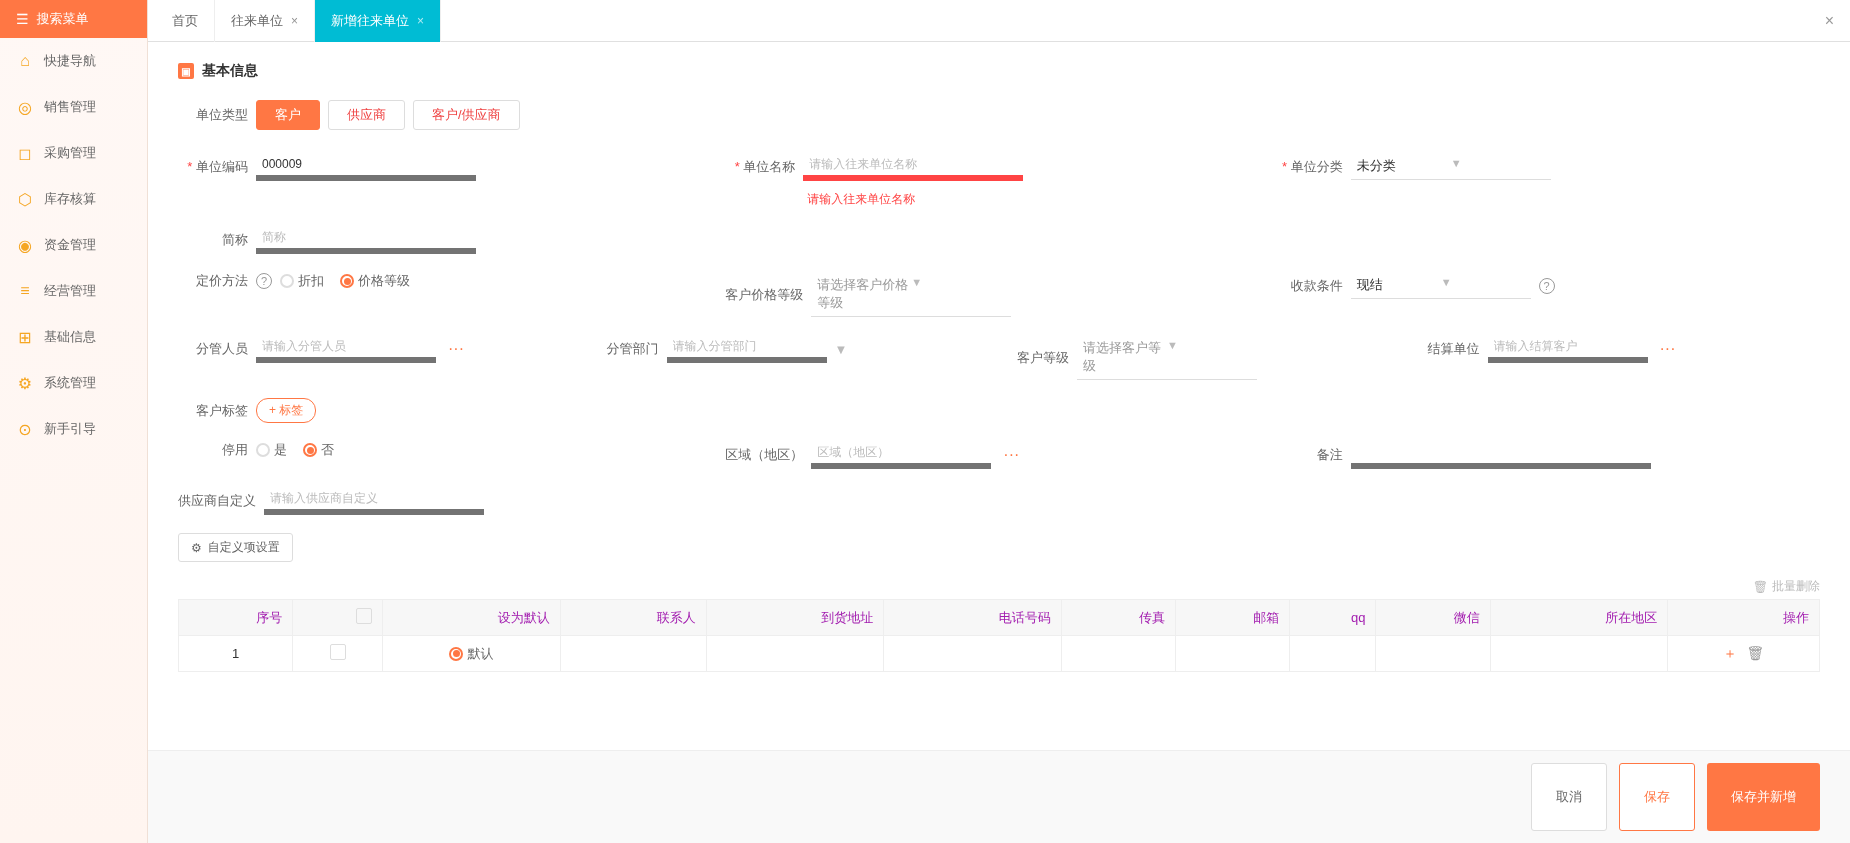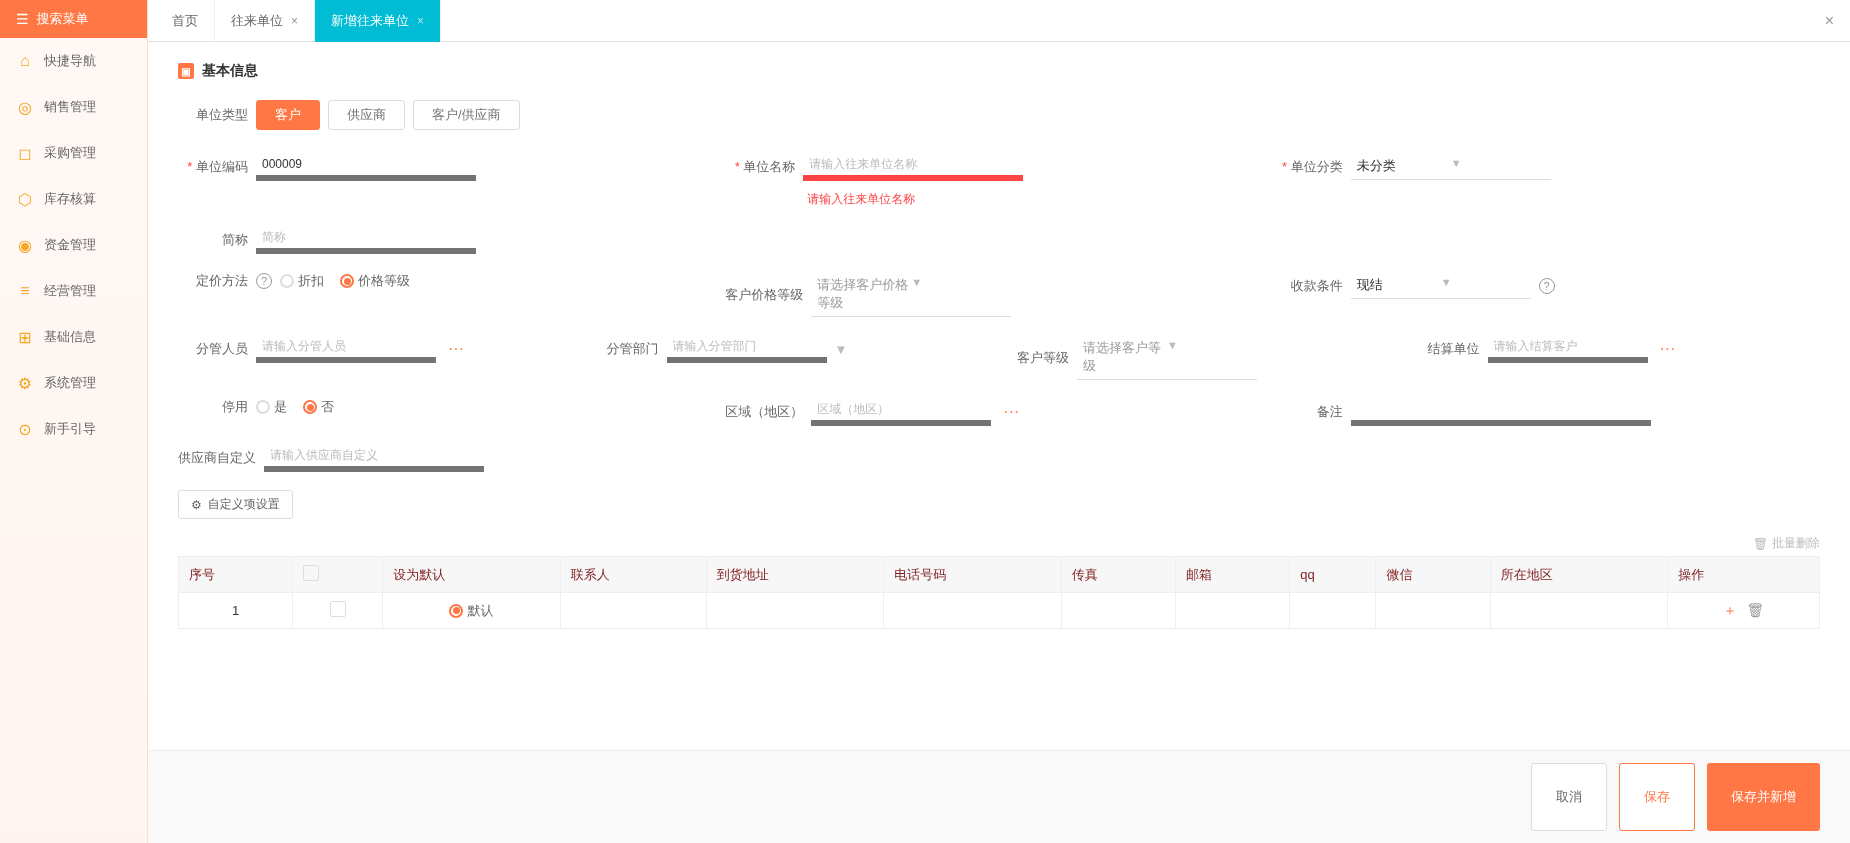--- a/index.html
+++ b/index.html
@@ -175,21 +175,21 @@
       gap: 8px;
       align-items: center;
     }
     .type-btn {
       padding: 5px 18px;
       border: 1px solid #ddd;
       border-radius: 3px;
       font-size: 13px;
       cursor: pointer;
       background: white;
-      color: #737373;
+      color: #ef4444;
     }
     .type-btn.active {
       background: #ff7744;
       border-color: #ff7744;
       color: white;
     }
 
     
     .radio-group {
       display: flex;
@@ -278,22 +278,22 @@
     
     .data-table {
       width: 100%;
       border-collapse: collapse;
       font-size: 13px;
     }
     .data-table th {
       background: #f7f7f7;
       border: 1px solid #eee;
       padding: 8px 10px;
-      text-align: left;
-      color: #7f1d1d;
+      text-align: right;
+      color: #a21caf;
       font-weight: normal;
       white-space: nowrap;
     }
     .data-table td {
       border: 1px solid #eee;
       padding: 8px 10px;
       text-align: center;
       color: #333;
     }
     .table-header-row {
@@ -522,20 +522,26 @@
           <span class="chevron">▼</span>
         </div>
       </div>
       <div class="form-field">
         <span class="form-label">结算单位</span>
         <input class="form-input" type="text" style="width: 160px;" placeholder="请输入结算客户">
         <span class="more-btn">···</span>
       </div>
     </div>
 
+    <div class="form-row">
+      <div class="form-field">
+        <span class="form-label">客户标签</span>
+        <button class="tag-btn">+ 标签</button>
+      </div>
+    </div>
 
     <div class="form-row">
       <div class="form-field">
         <span class="form-label">停用</span>
         <div class="radio-group">
           <label class="radio-item">
             <div class="radio-circle"></div>
             <span>是</span>
           </label>
           <label class="radio-item">

